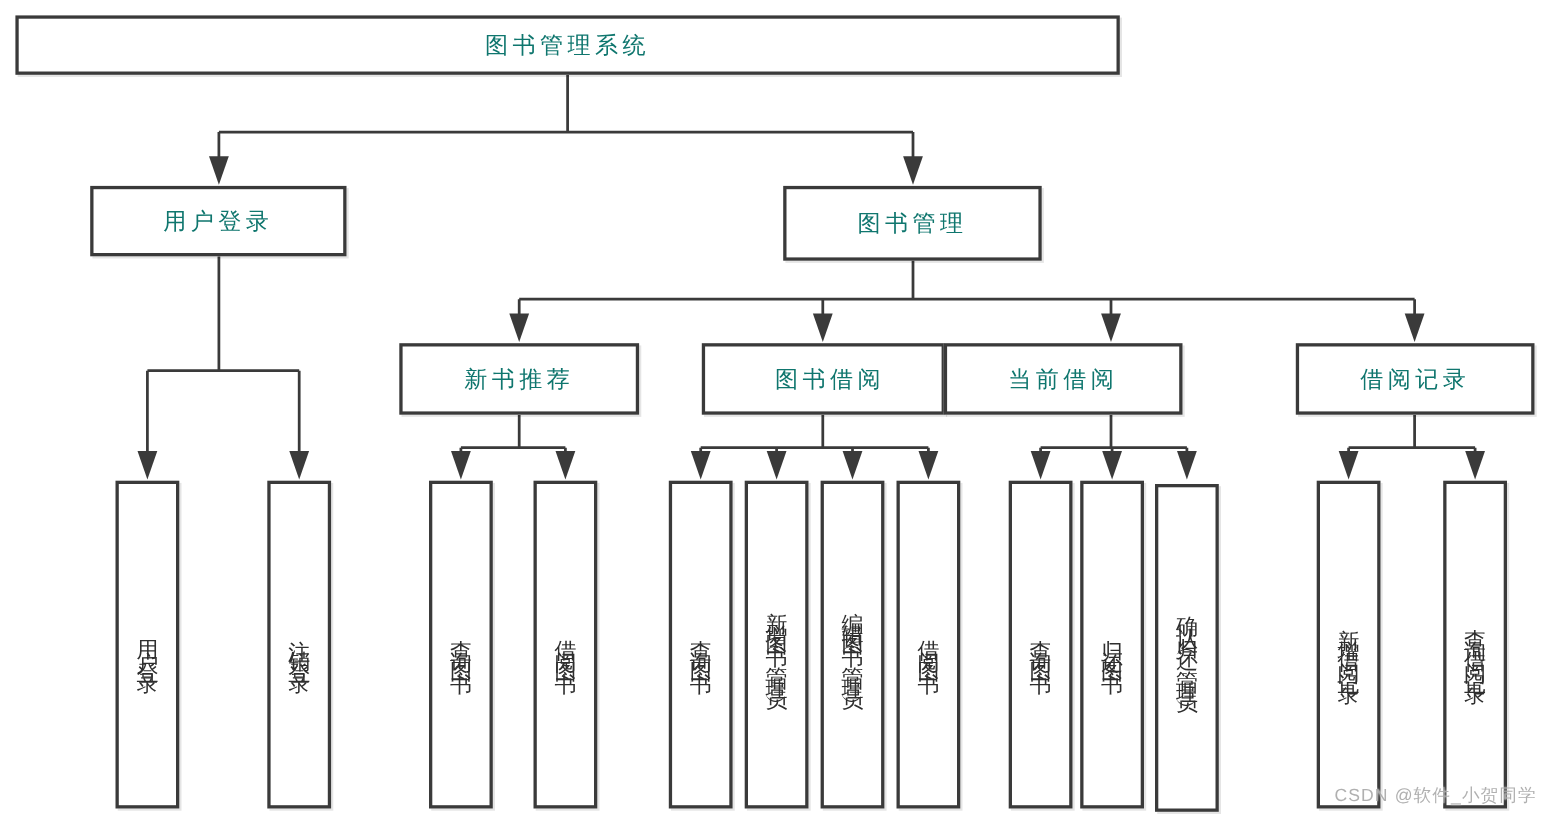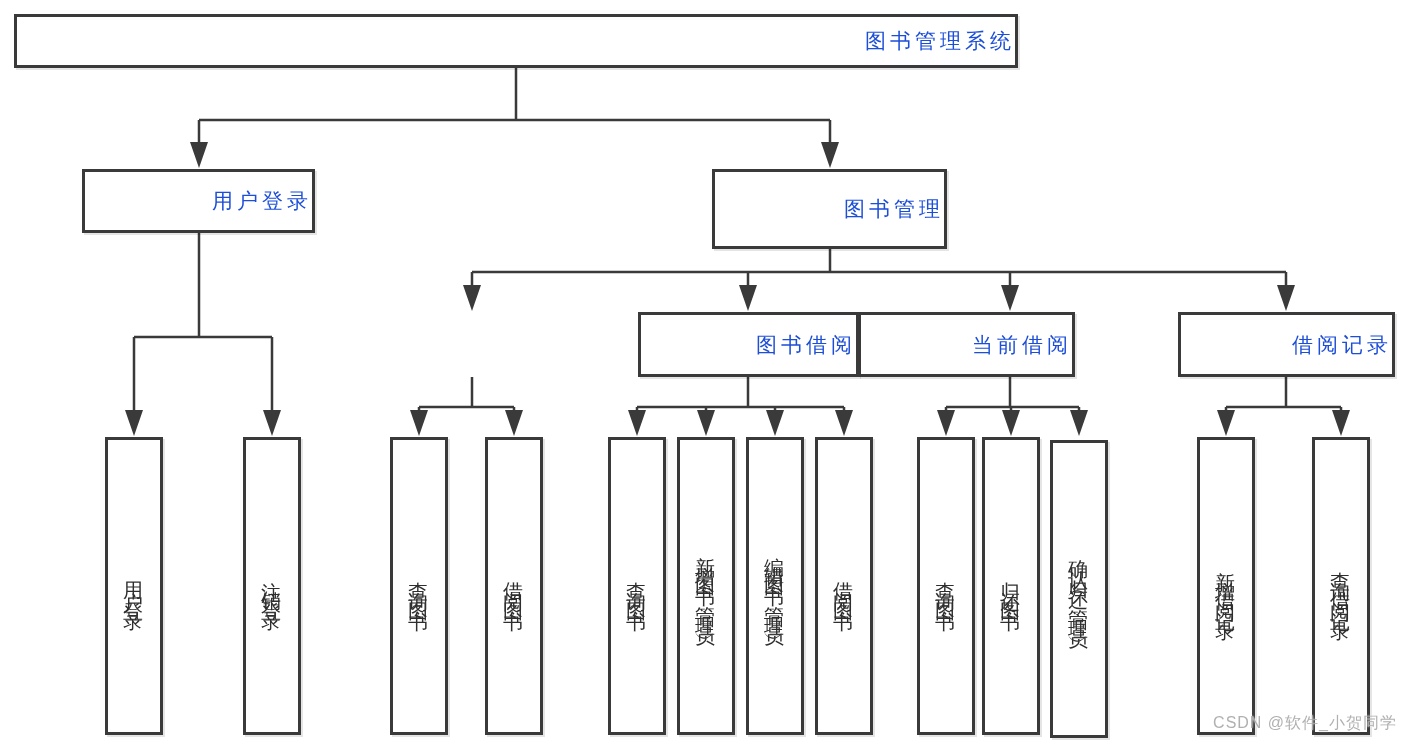--- a/index.html
+++ b/index.html
@@ -18,24 +18,24 @@
     z-index: 1;
   }
   .hnode {
     position: absolute;
     box-sizing: border-box;
     background: #ffffff;
     border: 3px solid #3a3a3a;
     box-shadow: 2px 2px 0 rgba(0,0,0,0.10);
     display: flex;
     align-items: center;
-    justify-content: flex-end;
+    justify-content: center;
     font-size: 21px;
     letter-spacing: 4px;
-    color: #1d4ed8;
+    color: #0f766e;
     z-index: 2;
   }
   .vnode {
     position: absolute;
     box-sizing: border-box;
     width: 58px;
     height: 298px;
     background: #ffffff;
     border: 3px solid #3a3a3a;
     box-shadow: 2px 2px 0 rgba(0,0,0,0.10);
@@ -108,24 +108,27 @@
     </g>
   </svg>
 
   <div class="hnode" style="left:14px; top:14px; width:1004px; height:54px;">
     <span>图书管理系统</span>
   </div>
 
   <div class="hnode" style="left:82px; top:169px; width:233px; height:64px;">
     <span>用户登录</span>
   </div>
-  <div class="hnode" style="left:712px; top:169px; width:235px; height:80px;">
+  <div class="hnode" style="left:712px; top:169px; width:235px; height:68px;">
     <span>图书管理</span>
   </div>
 
+  <div class="hnode" style="left:363px; top:312px; width:218px; height:65px;">
+    <span>新书推荐</span>
+  </div>
   <div class="hnode" style="left:638px; top:312px; width:221px; height:65px;padding-left:12px;">
     <span>图书借阅</span>
   </div>
   <div class="hnode" style="left:858px; top:312px; width:217px; height:65px;">
     <span>当前借阅</span>
   </div>
   <div class="hnode" style="left:1178px; top:312px; width:217px; height:65px;">
     <span>借阅记录</span>
   </div>
 

